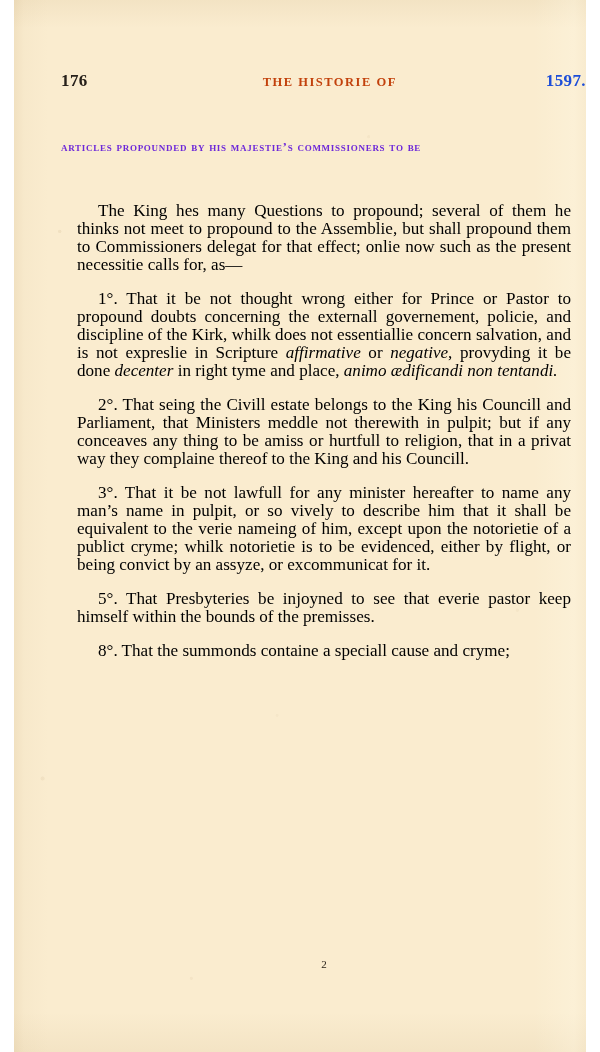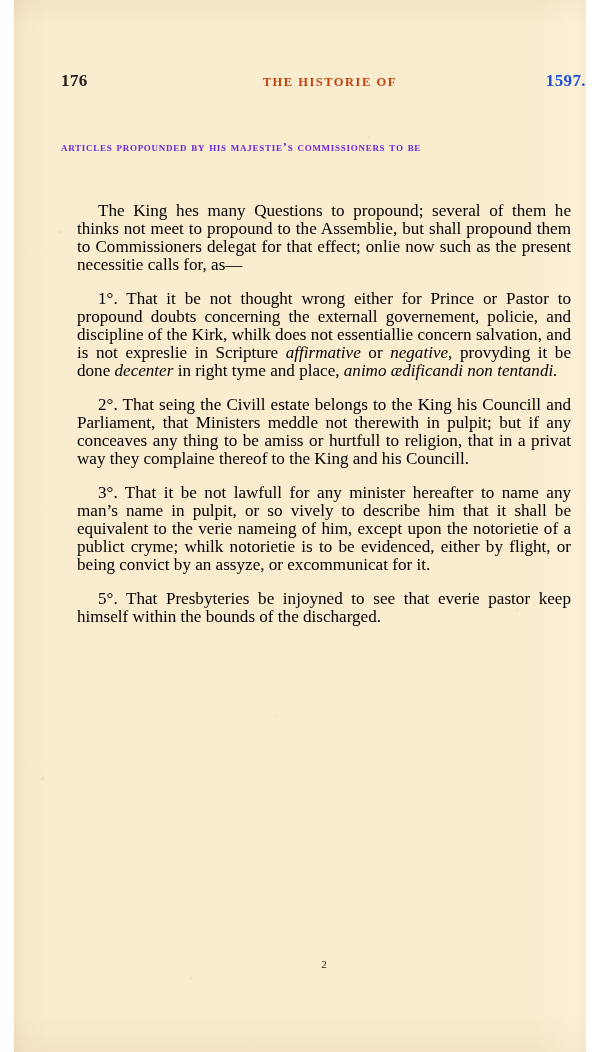--- a/index.html
+++ b/index.html
@@ -162,19 +162,20 @@
   <div class="section-heading">
     <span class="ln1">ARTICLES PROPOUNDED BY HIS MAJESTIE’S COMMISSIONERS TO BE</span>
   </div>
 
   <div class="body">
     <p class="para">The King hes many Questions to propound; several of them he thinks not meet to propound to the Assemblie, but shall propound them to Commissioners delegat for that effect; onlie now such as the present necessitie calls for, as—</p>
     <div id="articles-list">
         <p class="para"><span class="num">1°.</span><span> That it be not thought wrong either for Prince or Pastor to propound doubts concerning the externall governement, policie, and discipline of the Kirk, whilk does not essentiallie concern salvation, and is not expreslie in Scripture </span><i>affirmative</i><span> or </span><i>negative</i><span>, provyding it be done </span><i>decenter</i><span> in right tyme and place, </span><i>animo ædificandi non tentandi.</i></p>
         <p class="para"><span class="num">2°.</span><span> That seing the Civill estate belongs to the King his Councill and Parliament, that Ministers meddle not therewith in pulpit; but if any conceaves any thing to be amiss or hurtfull to religion, that in a privat way they complaine thereof to the King and his Councill.</span></p>
         <p class="para"><span class="num">3°.</span><span> That it be not lawfull for any minister hereafter to name any man’s name in pulpit, or so vively to describe him that it shall be equivalent to the verie nameing of him, except upon the notorietie of a publict cryme; whilk notorietie is to be evidenced, either by flight, or being convict by an assyze, or excommunicat for it.</span></p>
-        <p class="para"><span class="num">5°.</span><span> That Presbyteries be injoyned to see that everie pastor keep himself within the bounds of the discharged.</span></p>
+        <p class="para"><span class="num">5°.</span><span> That Presbyteries be injoyned to see that everie pastor keep himself within the bounds of the premisses.</span></p>
+        <p class="para"><span class="num">8°.</span><span> That the summonds containe a speciall cause and cryme;</span></p>
       </div>
   </div>
 
   <div class="signature">2</div>
 
 </div>
 
 </body></html>

